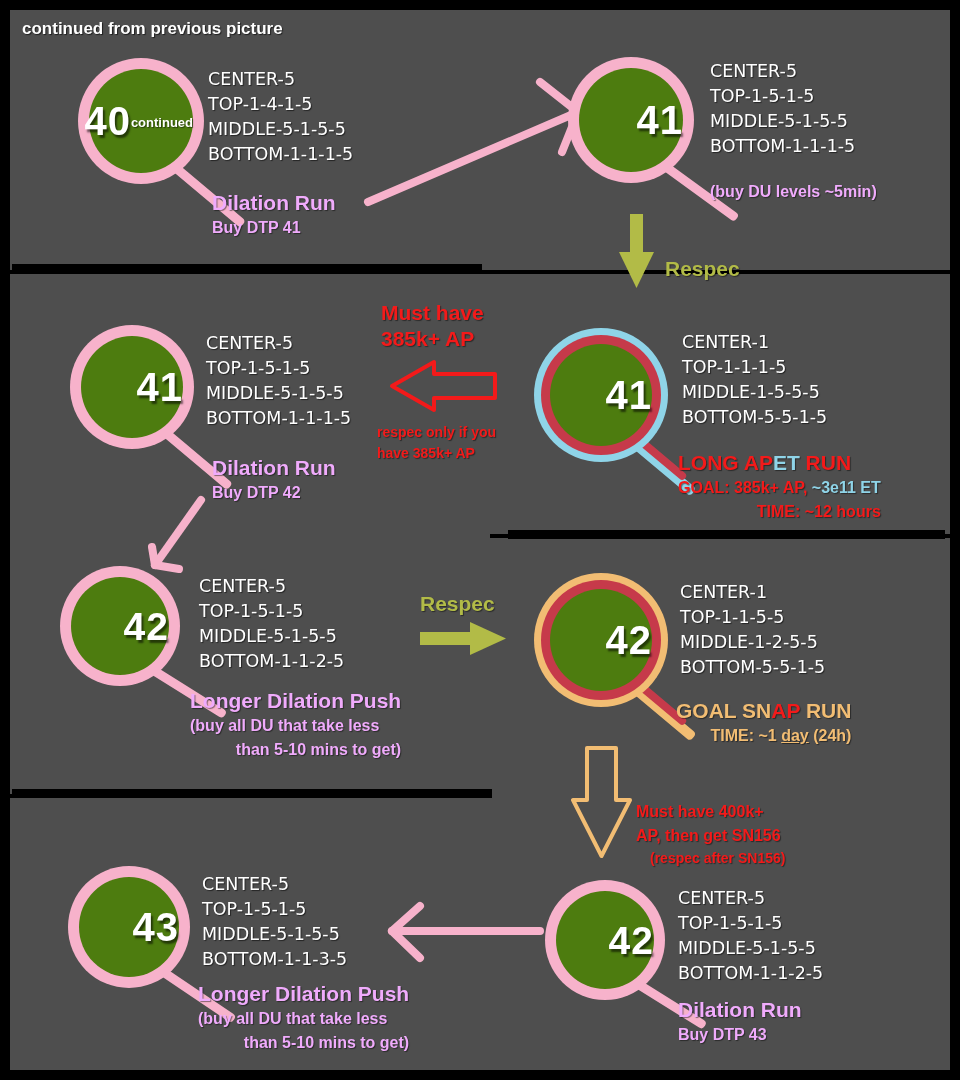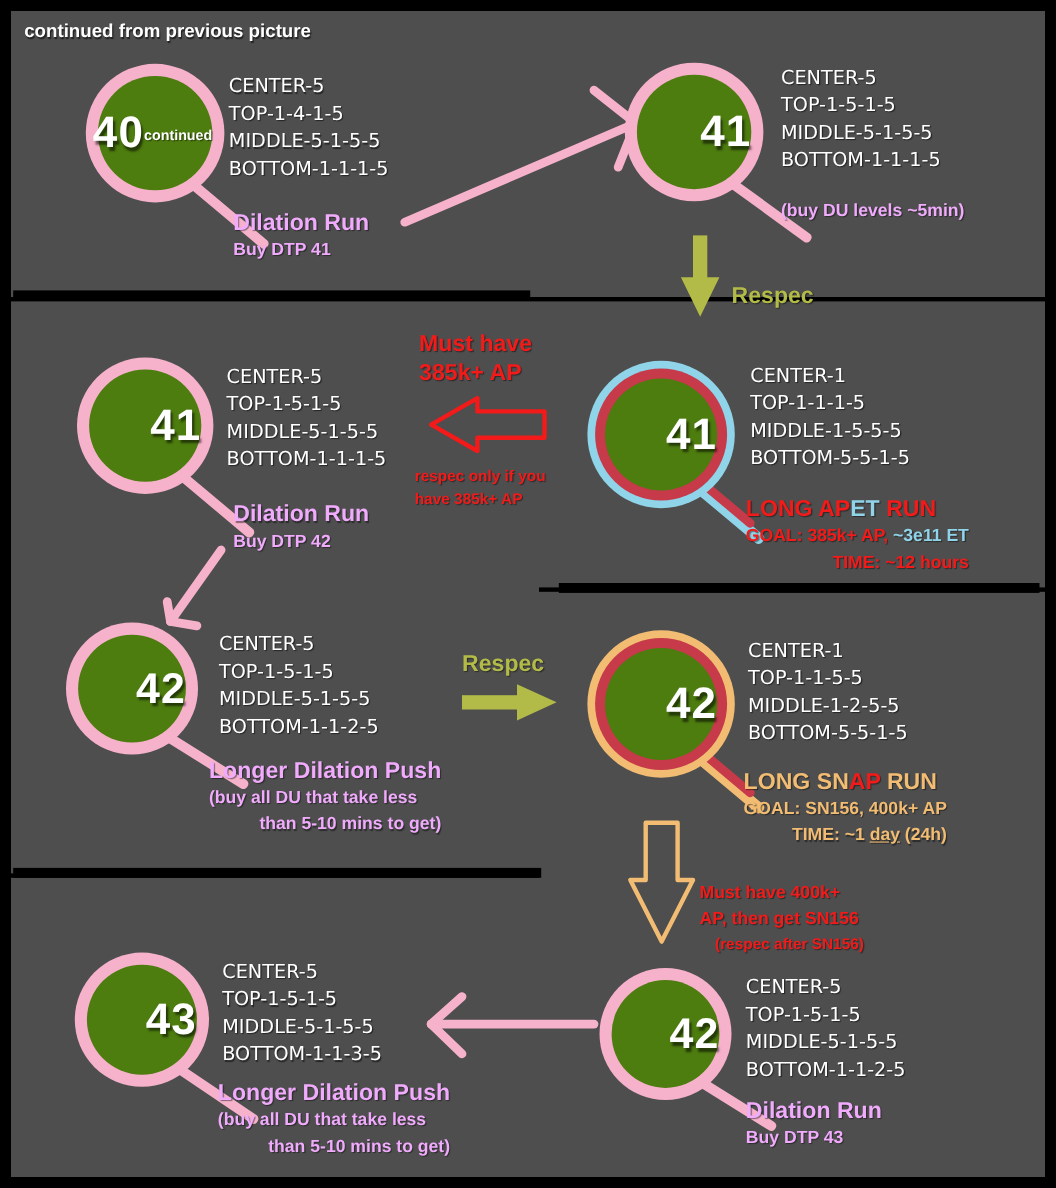--- a/index.html
+++ b/index.html
@@ -236,23 +236,22 @@
     </div>
   </div>
   <div class="stats" style="left:680px;top:580px;">
     <div>CENTER-1</div>
     <div>TOP-1-1-5-5</div>
     <div>MIDDLE-1-2-5-5</div>
     <div>BOTTOM-5-5-1-5</div>
   </div>
   <div class="lbl" style="left:676px;top:698px;">
     <span class="t1 lblTitle">
-      <span class="gold">LONG SN</span><span class="red">AP</span><span class="gold"> RUN</span>
-    </span>
-    <span class="t2 lblSub gold">GOAL: SN156, 400k+ AP</span>
+      <span class="gold">GOAL SN</span><span class="red">AP</span><span class="gold"> RUN</span>
+    </span>
     <span class="t3 lblSub gold">
       <span>TIME: ~1 </span><span class="u">day</span><span> (24h)</span>
     </span>
   </div>
 
   <div class="mustbox red lblSub" style="left:636px;top:800px;font-weight:bold;">
     <div>Must have 400k+</div>
     <div>AP, then get SN156</div>
   </div>
   <div class="mustbox red lblSmall" style="left:650px;top:848px;font-weight:bold;">(respec after SN156)</div>

